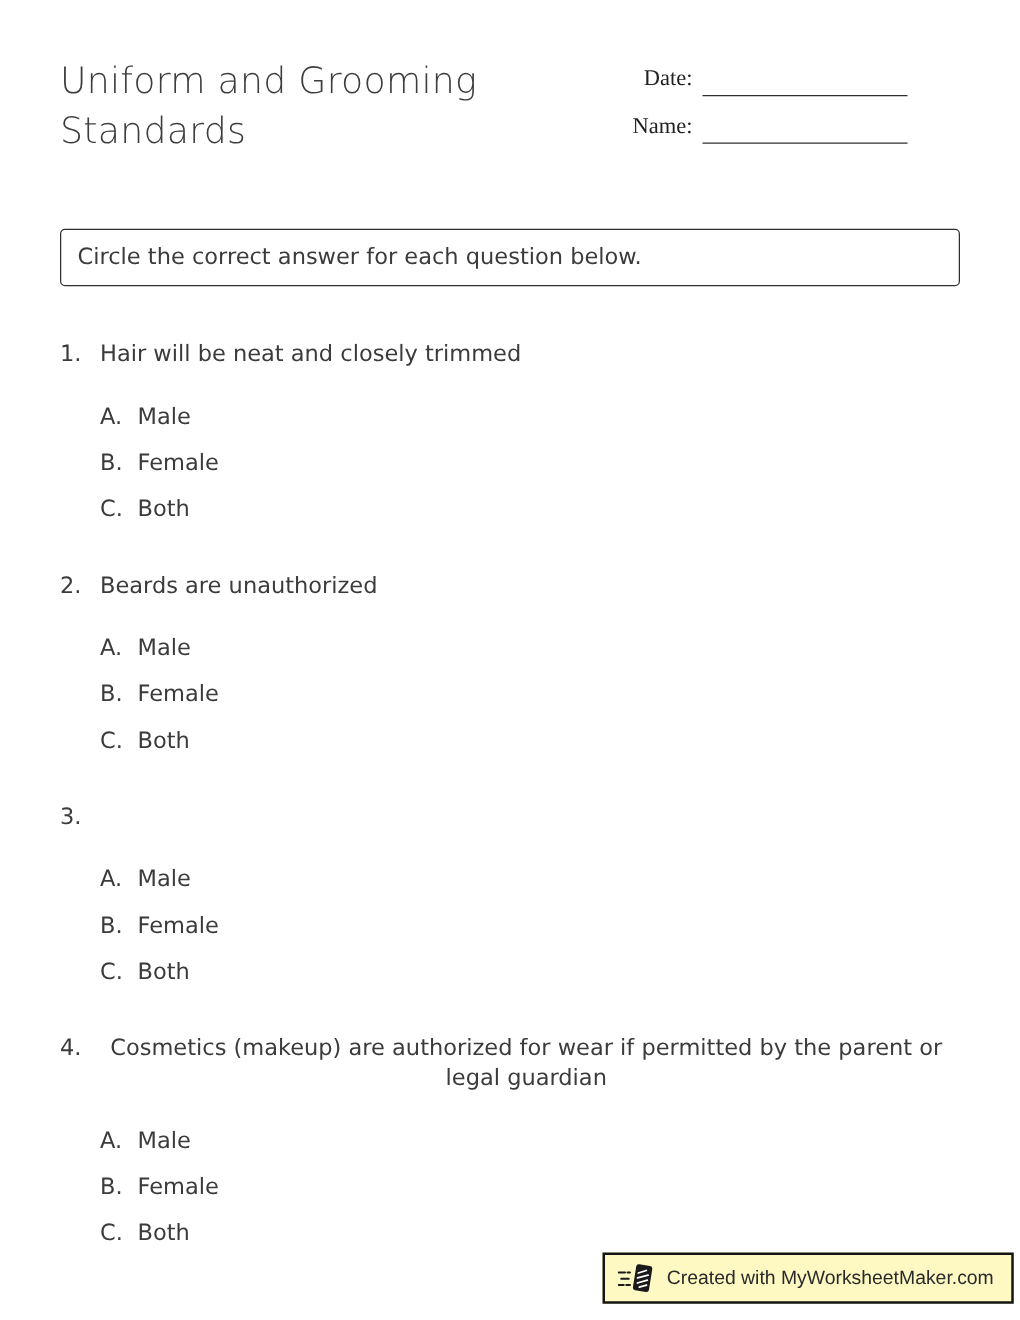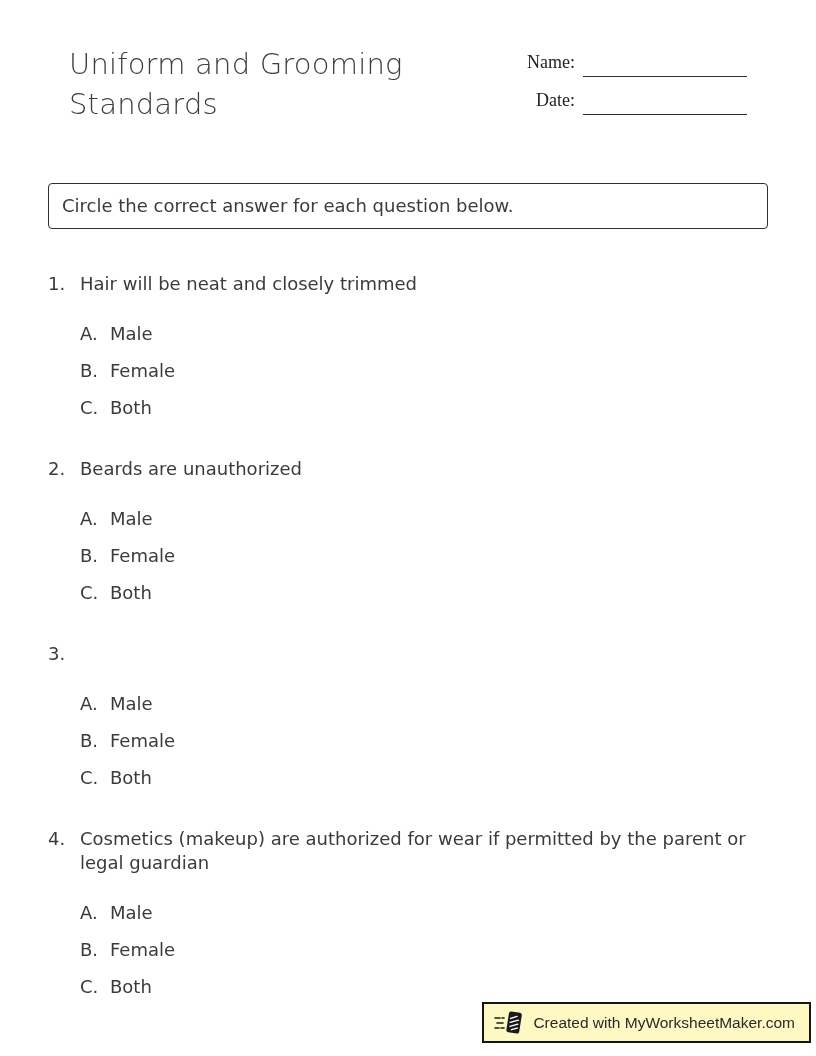--- a/index.html
+++ b/index.html
@@ -7,21 +7,21 @@
   body {
     position:relative;
     background:#ffffff;
     overflow:hidden;
     font-family:"DejaVu Sans","Liberation Sans",sans-serif;
     color:#3b3b3b;
   }
   .page { padding:44px 48px 0 48px; }
 
   
-  .header { display:flex; justify-content:center; align-items:flex-start; min-height:82px; }
+  .header { display:flex; justify-content:flex-start; align-items:flex-start; min-height:82px; }
   .title {
     width:450px;
     font-size:29px;
     font-weight:300;
     line-height:40px;
     color:#3d3d3d;
     letter-spacing:.2px;
   }
   .fields {
     width:228px;
@@ -43,21 +43,21 @@
     font-size:18px;
     line-height:24px;
     color:#3b3b3b;
   }
 
   
   .questions { margin-top:43px; }
   .question { margin-bottom:37px; }
   .q-stem { display:flex; font-size:18px; line-height:24px; }
   .q-number { width:32px; flex:0 0 32px; }
-  .q-text { max-width:682px; }
+  .q-text { max-width:682px;text-align:center; }
   .q-options { margin-top:26px; margin-left:32px; }
   .q-option { display:flex; font-size:18px; line-height:24px; margin-bottom:13px; }
   .q-option:last-child { margin-bottom:0; }
   .opt-letter { width:30px; flex:0 0 30px; }
 
   
   .credit-badge {
     position:absolute;
     right:5px;
     bottom:13px;
@@ -77,25 +77,25 @@
 </style>
 </head>
 <body>
 
 <div class="page">
 
   <div class="header">
     <div class="title">Uniform and Grooming Standards</div>
     <div class="fields">
       <div class="field-row">
+        <span class="field-label">Date:</span>
+        <span class="field-line"></span>
+      </div>
+      <div class="field-row">
         <span class="field-label">Name:</span>
-        <span class="field-line"></span>
-      </div>
-      <div class="field-row">
-        <span class="field-label">Date:</span>
         <span class="field-line"></span>
       </div>
     </div>
   </div>
 
   <div class="instruction-box">
     <span>Circle the correct answer for each question below.</span>
   </div>
 
   <div class="questions">

